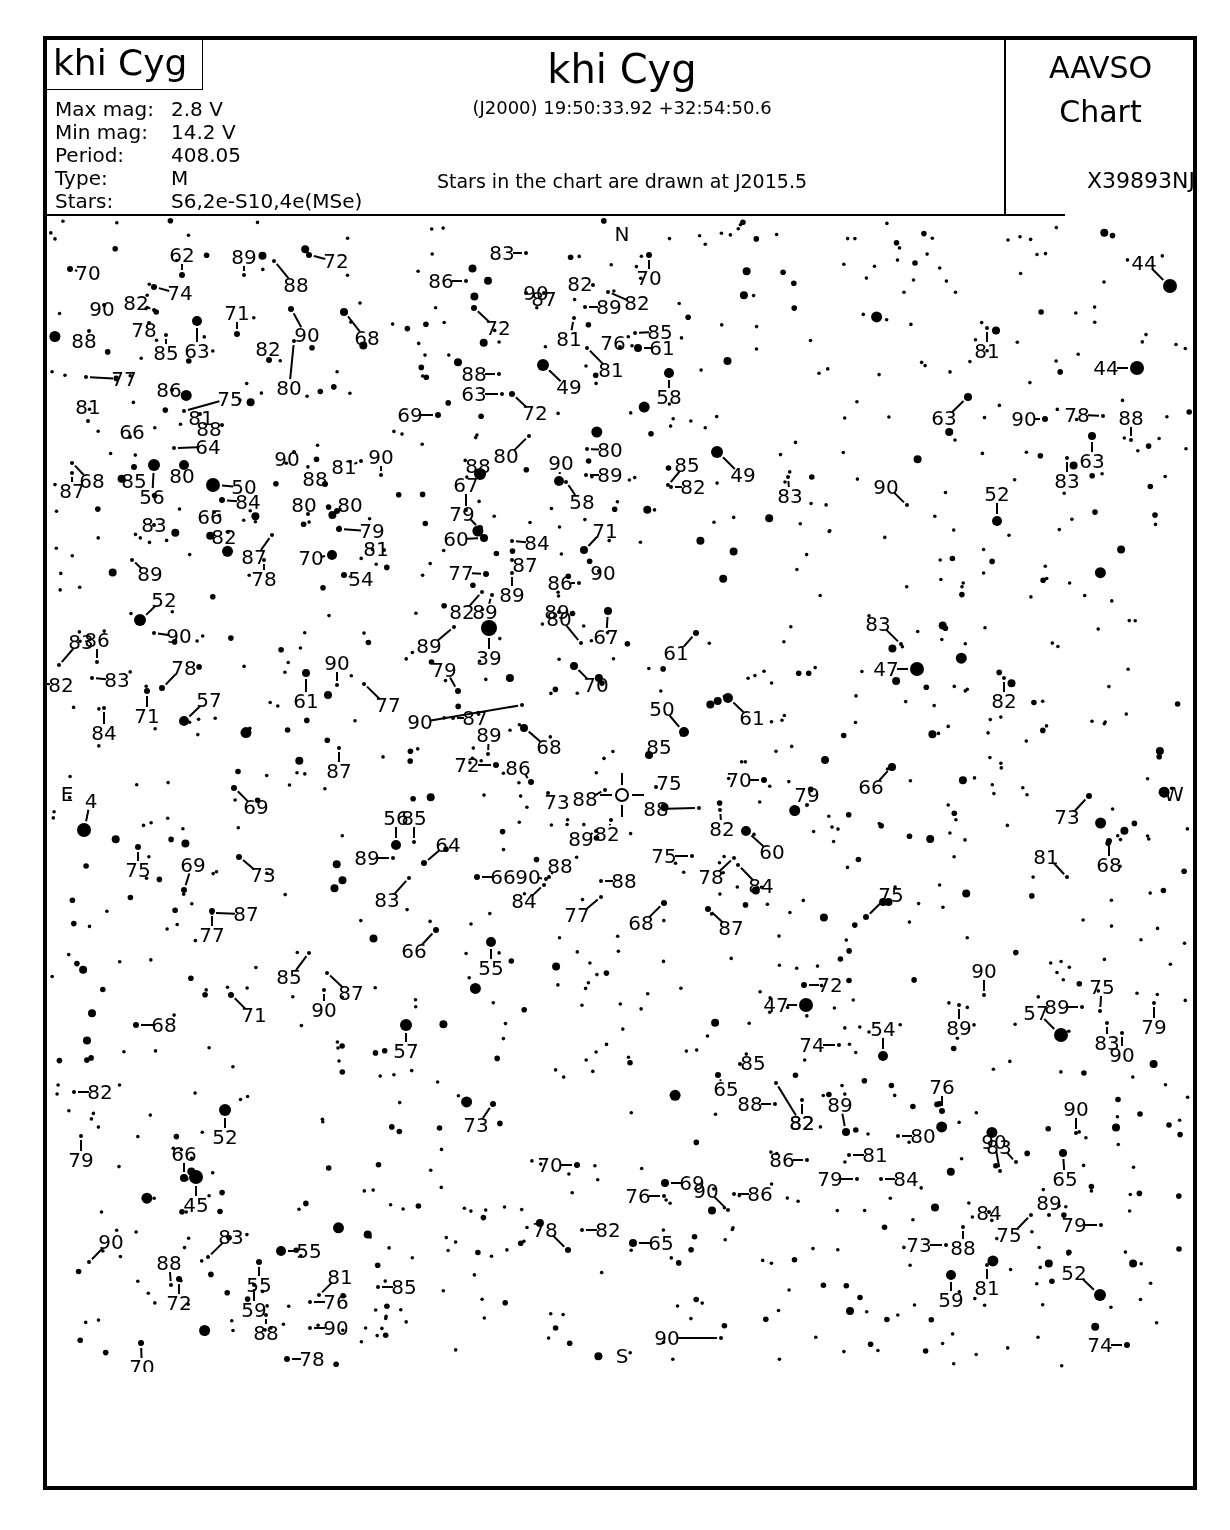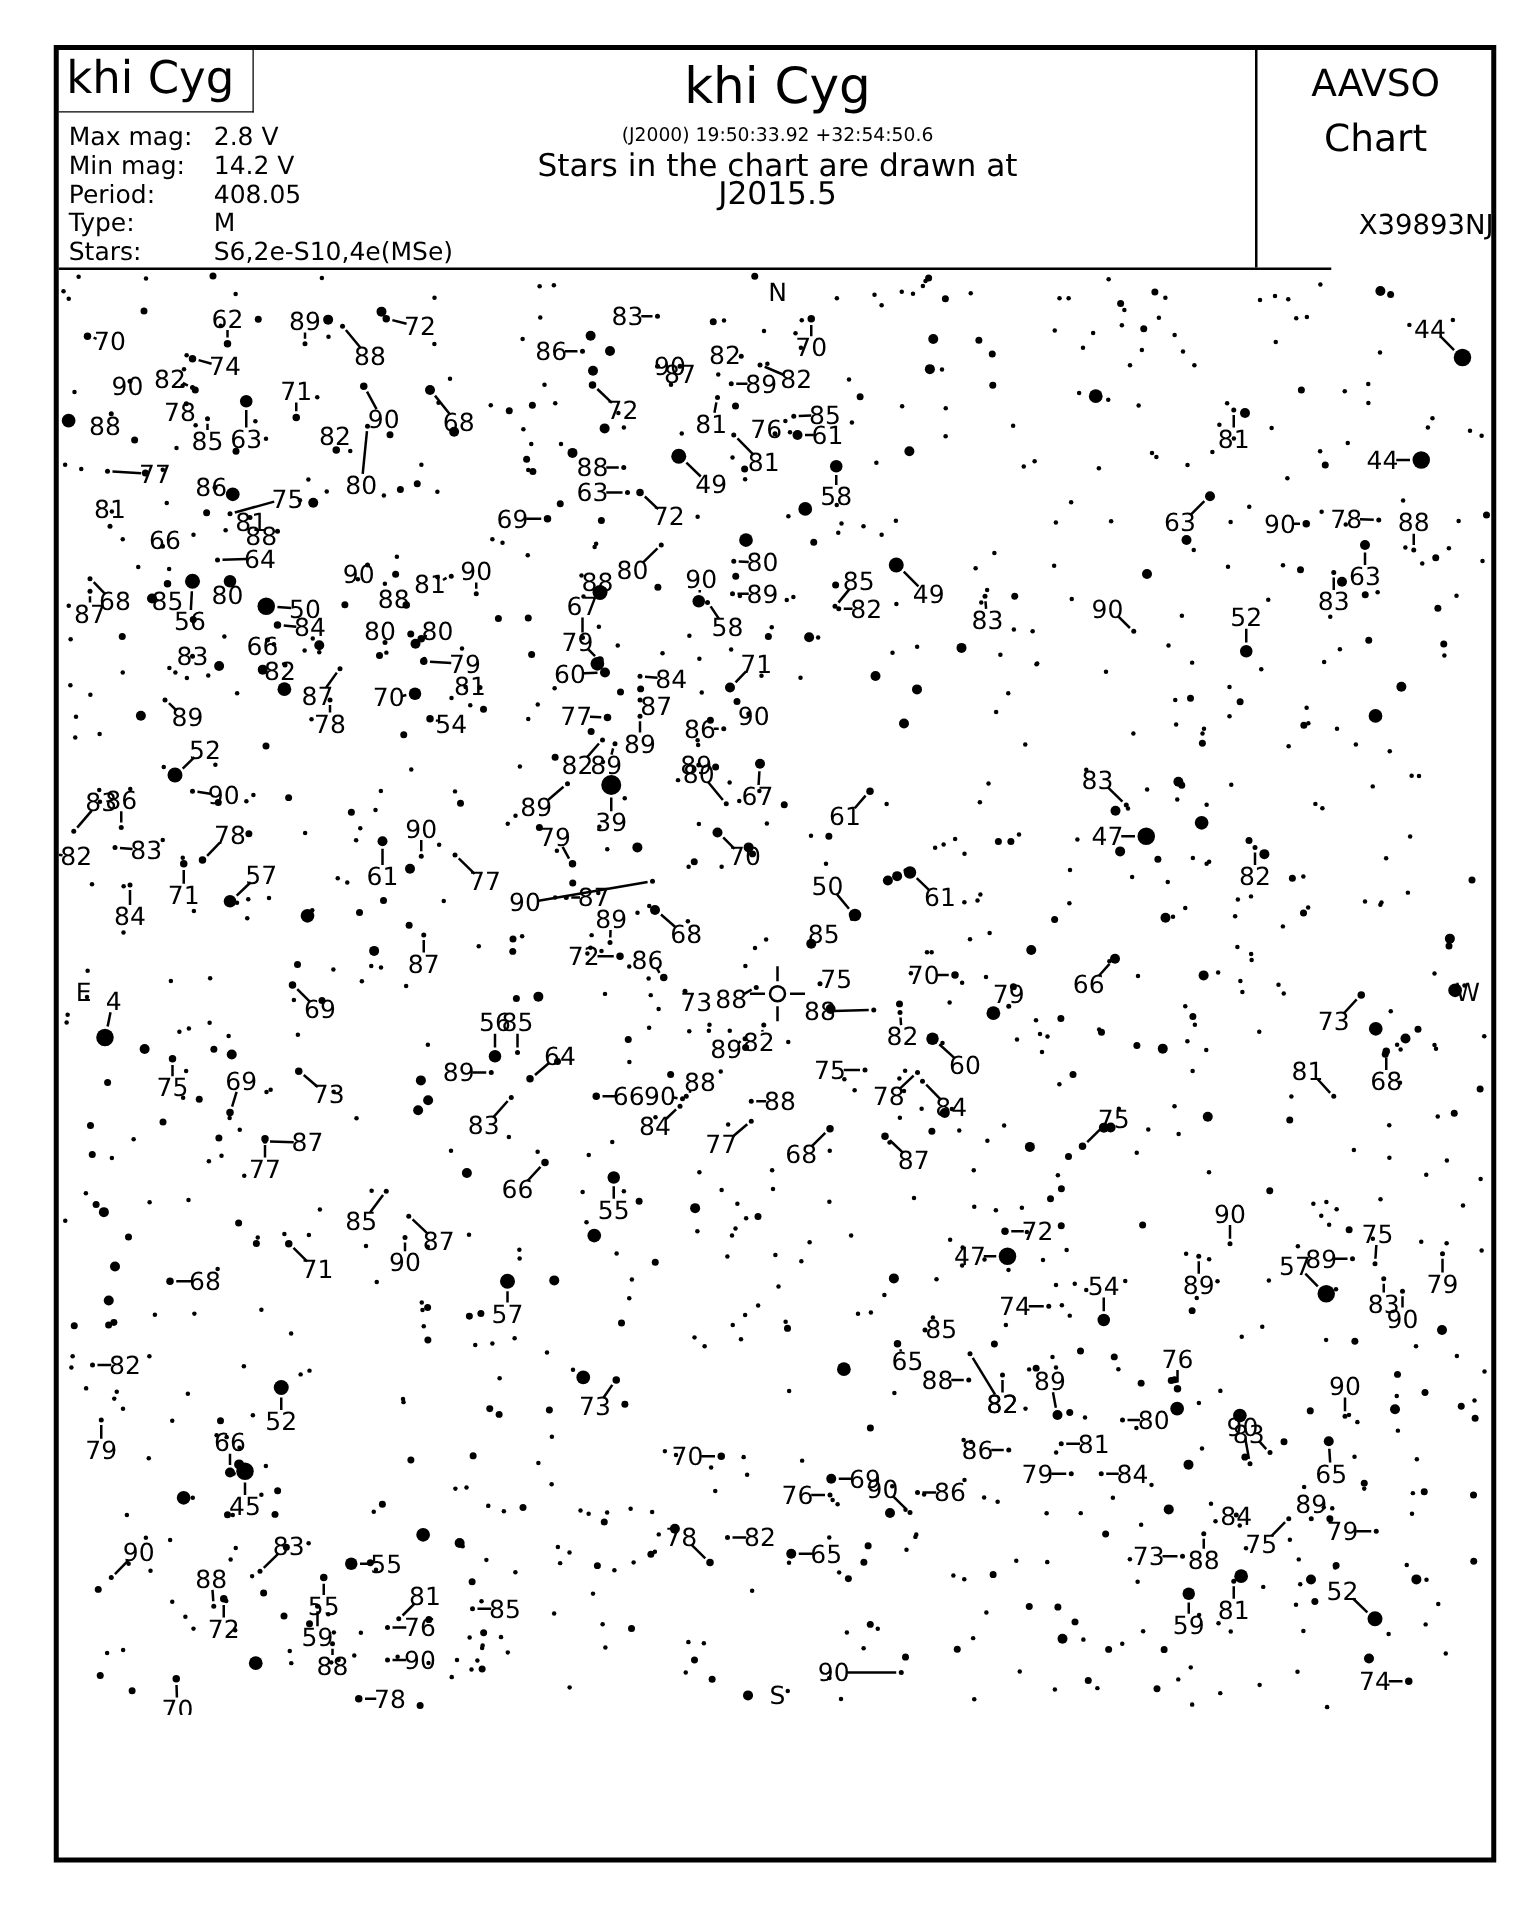--- a/index.html
+++ b/index.html
@@ -5,22 +5,22 @@
   html, body { margin: 0; padding: 0; background: #ffffff; }
   body { width: 1230px; height: 1530px; position: relative; font-family: "DejaVu Sans", sans-serif; color: #000; overflow: hidden; }
   .frame { position: absolute; left: 43px; top: 36px; width: 1146px; height: 1446px; border: 4px solid #000; box-sizing: content-box; }
   .header { position: absolute; left: 0; top: 0; width: 1018px; height: 174px; border-bottom: 2px solid #000; }
   .name-box { position: absolute; left: 0; top: 0; width: 156px; height: 50px; border-right: 1px solid #000; border-bottom: 1px solid #000; font-size: 36px; line-height: 46px; padding-left: 6px; box-sizing: border-box; }
   .info { position: absolute; left: 8px; top: 58px; font-size: 20px; line-height: 23px; }
   .info-row { display: flex; }
   .info-label { width: 116px; }
   .center-title { position: absolute; left: 350px; top: 4px; width: 450px; text-align: center; }
   .center-title .t1 { font-size: 40px; line-height: 50px; }
-  .center-title .t2 { font-size: 15px; line-height: 28px; }
-  .center-title .t3 { font-size: 25px; line-height: 22px; }
+  .center-title .t2 { font-size: 18px; line-height: 28px; }
+  .center-title .t3 { font-size: 19px; line-height: 22px; margin-top: 48px; }
   .right-box { position: absolute; left: 957px; top: 0; width: 189px; height: 174px; border-left: 2px solid #000; text-align: center; }
   .right-box .a1 { font-size: 30px; line-height: 44px; margin-top: 6px; }
   .right-box .a2 { font-size: 22px; line-height: 26px; margin-top: 34px; text-align: right; }
   .map { position: absolute; left: 0; top: 176px; width: 1218px; height: 1156px; overflow: hidden; }
   .footer { position: absolute; left: 0; top: 1330px; width: 1146px; height: 116px; border-top: 2px solid #000; font-size: 20px; }
   .footer .fov { position: absolute; top: 6px; width: 100%; text-align: center; }
   .footer .note { position: absolute; top: 38px; left: 10px; }
   .footer .url { position: absolute; top: 86px; left: 10px; }
   .footer .copy { position: absolute; top: 86px; right: 16px; }
   svg text { font-family: "DejaVu Sans", sans-serif; }

